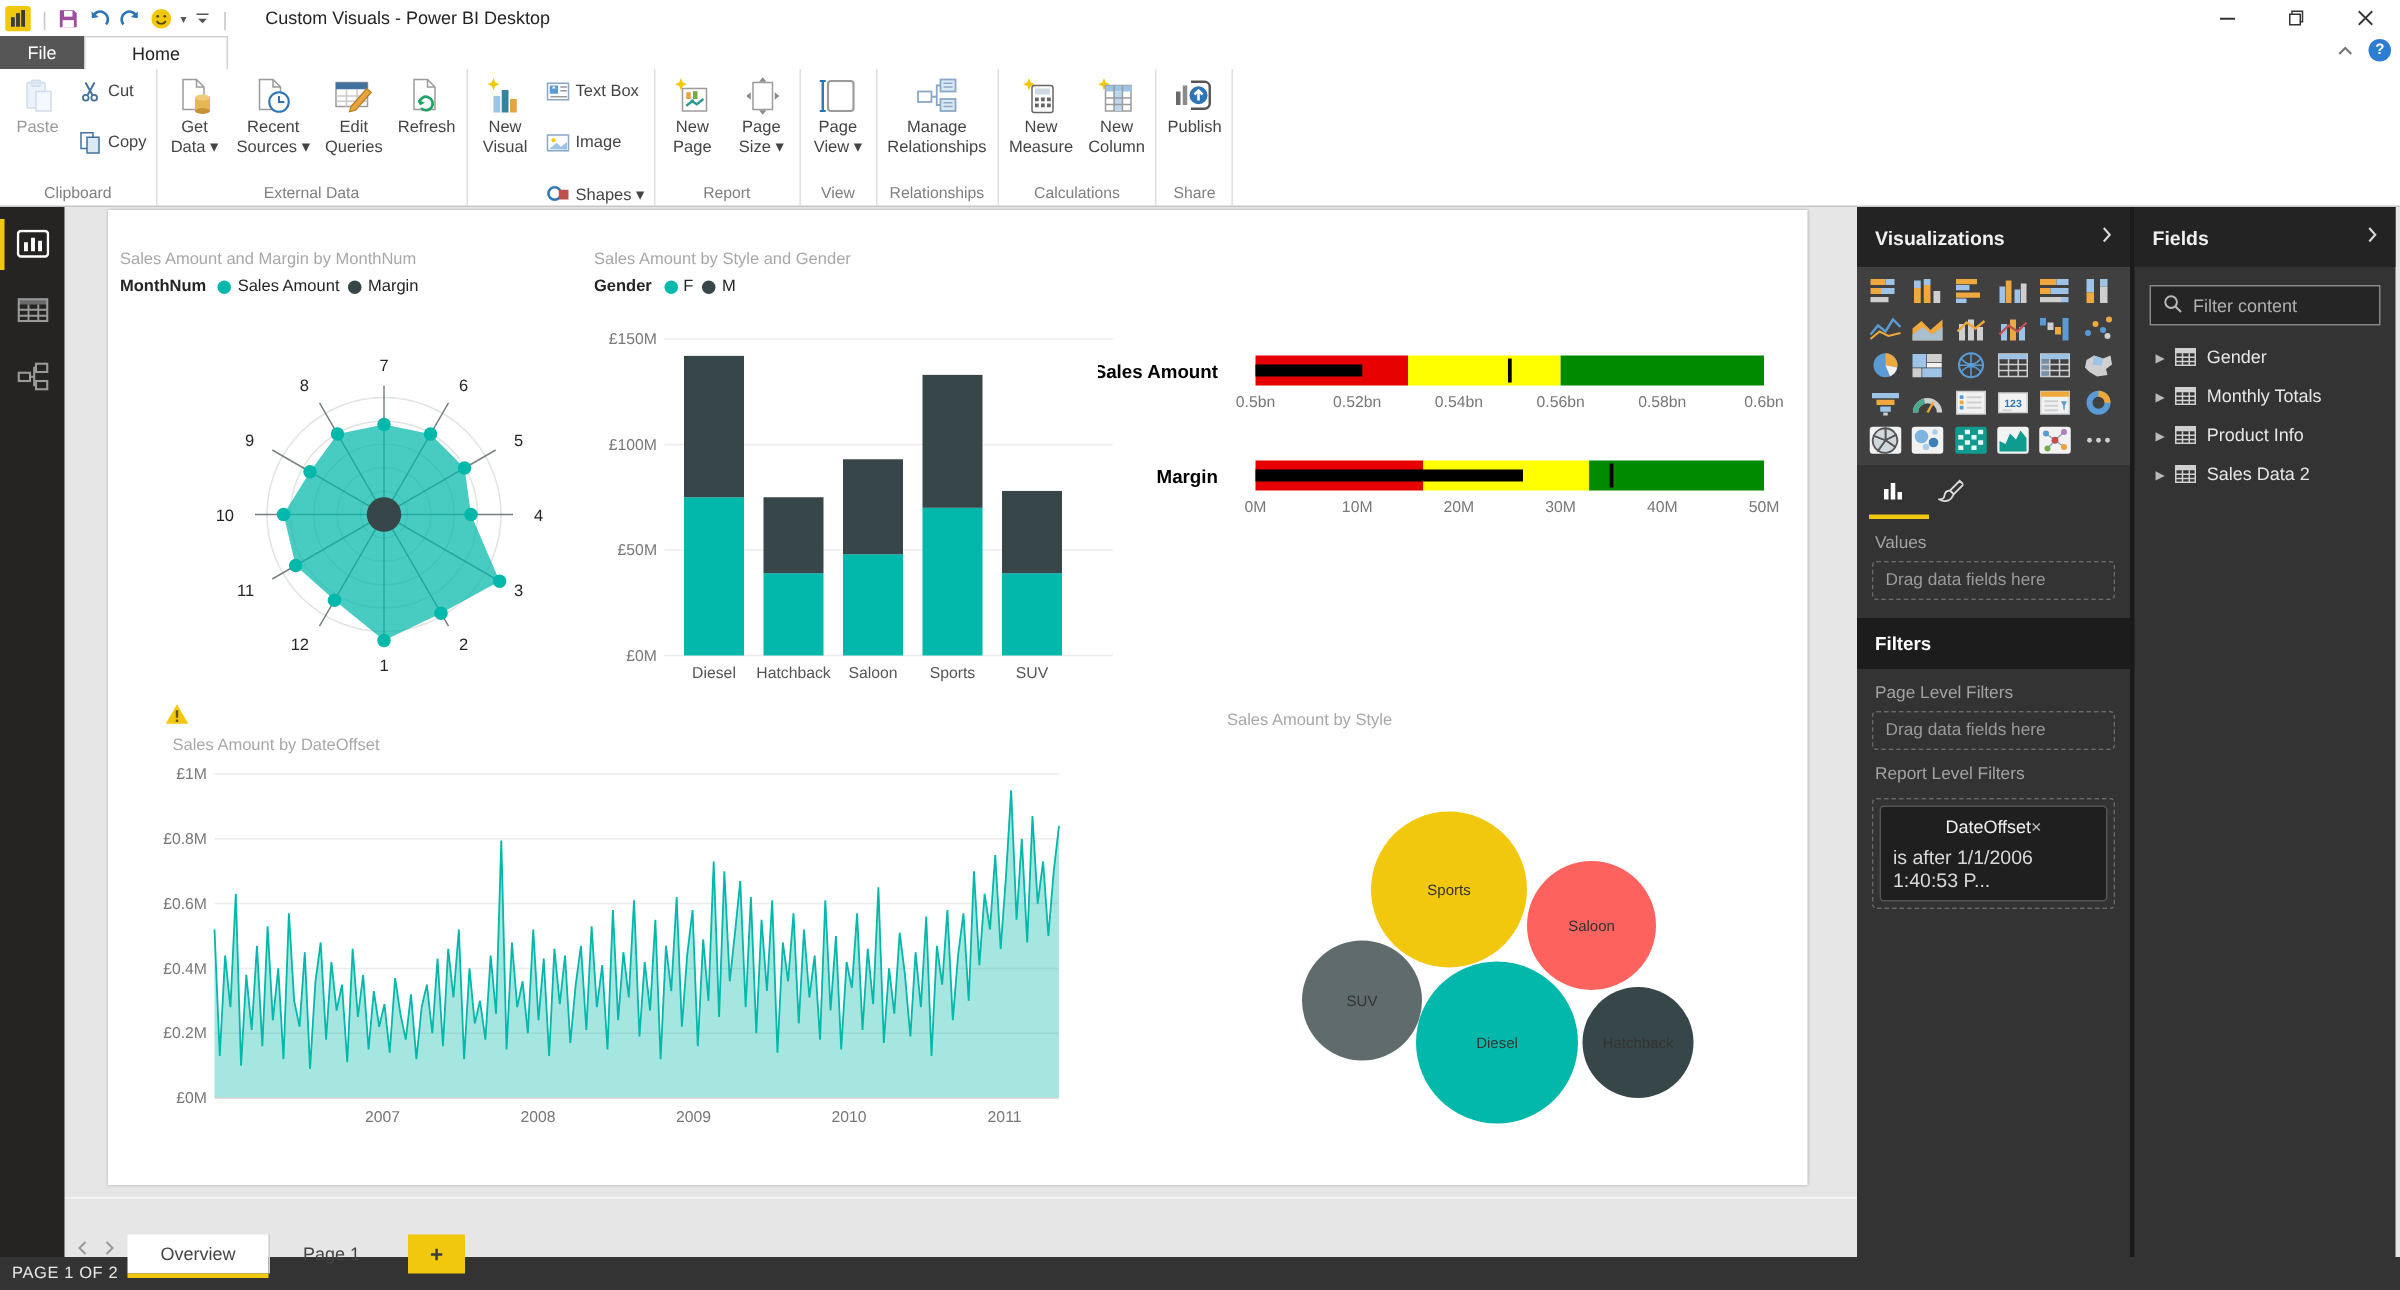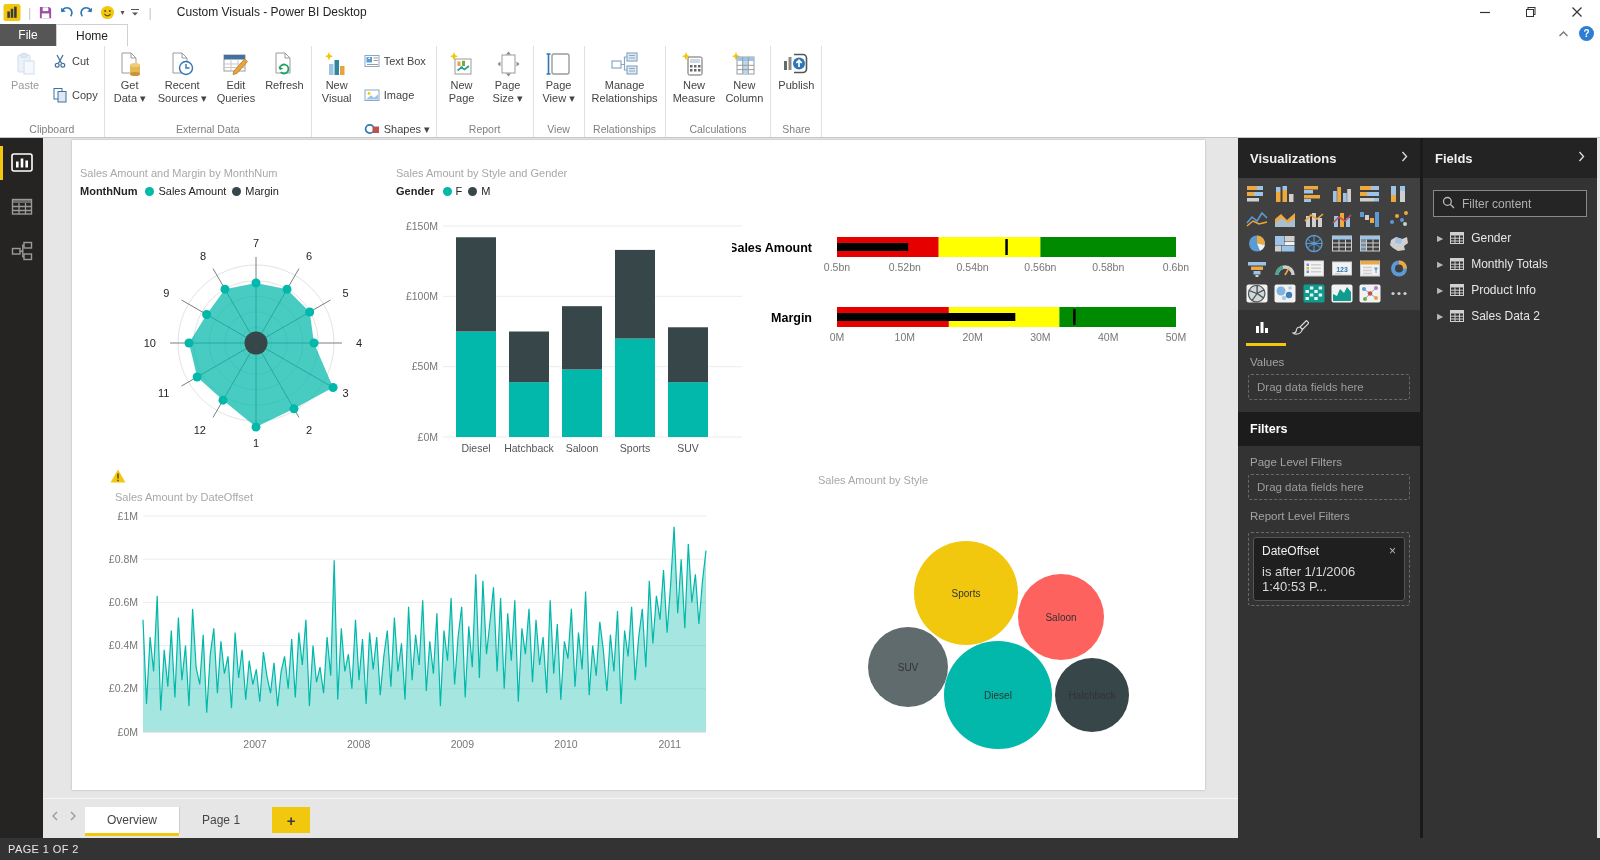--- a/index.html
+++ b/index.html
@@ -11,21 +11,21 @@
   .qat { display:flex; align-items:center; gap:5px; padding-left:3px; }
   .qat .sep { color:#c8c8c8; font-size:13px; padding:0 2px; }
   .qat svg { display:block; }
   .apptitle { margin-left:23px; font-size:12px; color:#252423; }
   .wincontrols { position:absolute; right:0; top:0; height:24px; display:flex; }
   .winbtn { width:46px; height:24px; display:flex; align-items:center; justify-content:center; }
 
   
   .tabrow { height:22px; background:#fff; display:flex; align-items:flex-end; position:relative; }
   .filetab { width:56px; height:22px; background:#565656; color:#fff; display:flex; align-items:center; justify-content:center; font-size:12px; }
-  .hometab { width:72px; height:22px; background:#fff; border:1px solid #d0d0d0; border-bottom:none; display:flex; align-items:center; justify-content:center; font-size:12px;margin-top:16px; }
+  .hometab { width:96px; height:22px; background:#fff; border:1px solid #d0d0d0; border-bottom:none; display:flex; align-items:center; justify-content:center; font-size:12px;margin-top:16px; }
   .tabrow-right { position:absolute; right:6px; top:2px; display:flex; align-items:center; gap:10px; }
   .helpcircle { width:15px; height:15px; border-radius:50%; background:#2d7dd2; color:#fff; font-size:10px; display:flex; align-items:center; justify-content:center; font-weight:bold; }
 
   
   .ribbon { height:92px; background:#fff; border-bottom:1px solid #c6c6c6; display:flex; align-items:stretch; }
   .rgroup { display:flex; flex-direction:column; border-right:1px solid #e0e0e0; padding:2px 3px 0 3px; }
   .rgroup-content { flex:1; display:flex; align-items:stretch; gap:2px; }
   .rgroup-label { text-align:center; font-size:10.5px; color:#7f7f7f; padding:1px 4px 2px 4px; white-space:nowrap; }
   .bigbtn { display:flex; flex-direction:column; align-items:center; padding:3px 4px 1px 4px; min-width:44px; cursor:default; }
   .bigbtn .blabel { font-size:11px; line-height:13px; text-align:center; color:#444; white-space:pre-line; }
@@ -43,42 +43,42 @@
   .pagewrap { flex:1; position:relative;padding-left:12px; }
   .report-page { position:absolute; left:29px; top:2px; width:1133px; height:650px; background:#fff; box-shadow:0 0 2px rgba(0,0,0,.25); }
 
   .vtitle { position:absolute; font-size:11px; color:#a8a8a8; white-space:nowrap; }
   .vlegend { position:absolute; display:flex; align-items:center; gap:6px; font-size:11px; color:#252423; white-space:nowrap; }
   .vlegend b { font-weight:bold; margin-right:2px; }
   .ldot { width:9px; height:9px; border-radius:50%; display:inline-block; }
   .legitem { display:flex; align-items:center; gap:4px; }
 
   
-  .tabstrip { height:40px; background:#e6e6e6; border-top:1px solid #f5f5f5; display:flex; align-items:flex-start; padding-top:3px; }
+  .tabstrip { height:40px; background:#e6e6e6; border-top:1px solid #f5f5f5; display:flex; align-items:flex-start; padding-top:19px; }
   .pagenav { display:flex; gap:10px; padding:8px 8px 0 8px; }
   .ptab { height:26px; padding:0 22px; display:flex; align-items:center; font-size:12px; color:#444; border-left:1px solid #cfcfcf; position:relative; }
   .ptab.active { background:#fff; border-left:none; }
   .ptab.active::after { content:""; position:absolute; left:0; right:0; bottom:-3px; height:3px; background:#f2c80f; }
   .addtab { width:38px; height:26px; margin-left:10px; background:#f2c80f; color:#3b3b3b; font-weight:bold; font-size:15px; display:flex; align-items:center; justify-content:center; }
 
   
   .vizpanel { width:182px; background:#333333; display:flex; flex-direction:column; }
   .fieldspanel { width:177px; background:#333333; border-left:3px solid #1a1a1a; }
   .panelheader { height:40px; display:flex; align-items:center; justify-content:space-between; padding:0 12px; background:#232323; }
   .panelheader .ptitle { color:#f0f0f0; font-size:13px; font-weight:bold; }
   .vizgrid { background:#404040; padding:5px 6px 6px 6px; display:grid; grid-template-columns:repeat(6,1fr); row-gap:4px; }
   .vizicon { width:26px; height:21px; display:flex; align-items:center; justify-content:center; }
   .wellstabs { height:36px; display:flex; align-items:center; gap:22px; padding-left:16px; position:relative; background:#333; }
   .wellstab.active::after { content:""; position:absolute; left:8px; width:40px; bottom:0; height:3px; background:#f2c80f; }
   .sectionlabel { color:#a3a3a3; font-size:11.5px; padding:10px 12px 6px 12px; }
   .dragwell { margin:0 10px; border:1px dashed #6a6a6a; border-radius:3px; padding:6px 8px; color:#9b9b9b; font-size:11.5px; }
   .filtersband { margin-top:12px; background:#1c1c1c; height:34px; display:flex; align-items:center; padding-left:12px; color:#fff; font-weight:bold; font-size:12.5px; }
   .filtercard-outer { margin:4px 10px; border:1px dashed #6a6a6a; border-radius:3px; padding:4px; }
   .filtercard { background:#1f1f1f; border:1px solid #555; border-radius:3px; padding:6px 8px; }
-  .filtercard .frow { display:flex; justify-content:space-between; align-items:center; }
+  .filtercard .frow { display:flex; justify-content:center; align-items:center; }
   .filtercard .fname { color:#f0f0f0; font-size:12px; }
   .filtercard .fclose { color:#b9b9b9; font-size:12px; }
   .filtercard .fcond { color:#d9d9d9; font-size:13px; margin-top:6px; }
   .searchbox { margin:12px 10px 0 10px; height:27px; background:#252525; border:1px solid #888; display:flex; align-items:center; gap:7px; padding:0 8px; color:#b0b0b0; font-size:12px; }
   .fieldrow { display:flex; align-items:center; gap:7px; padding:6px 0 6px 14px; color:#e6e6e6; font-size:12px; }
   .fieldrow .tri { color:#b9b9b9; font-size:8px; }
 
   
   .statusbar { height:22px; background:#333; color:#e8e8e8; font-size:11px; display:flex; align-items:center; padding-left:8px; letter-spacing:.4px; }
 

